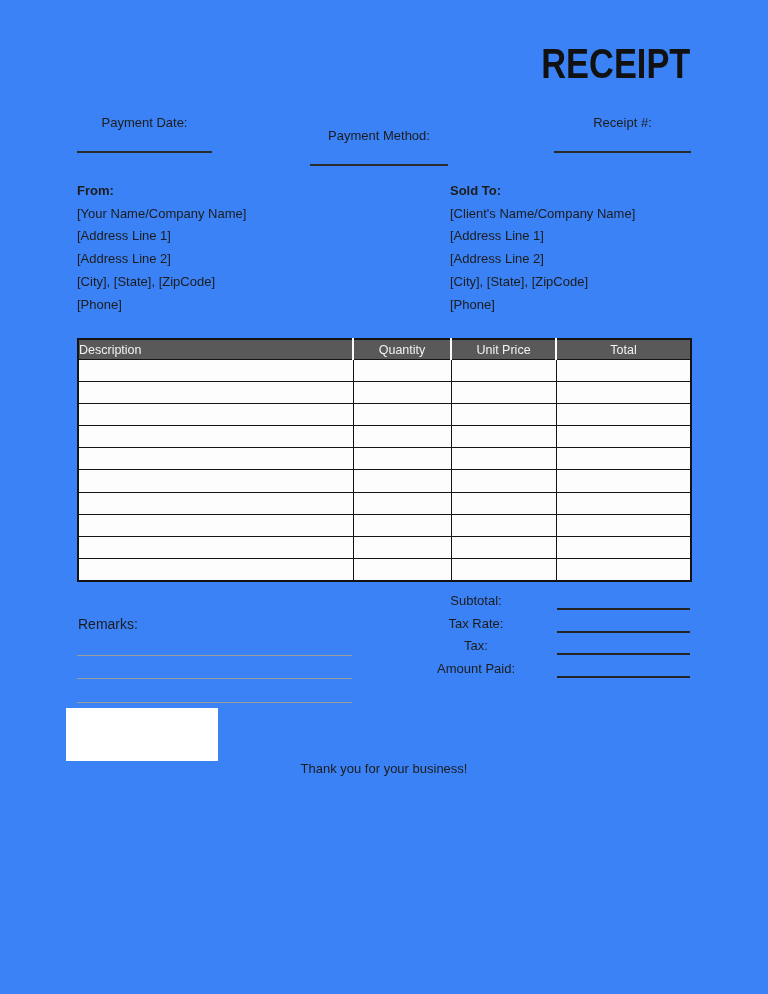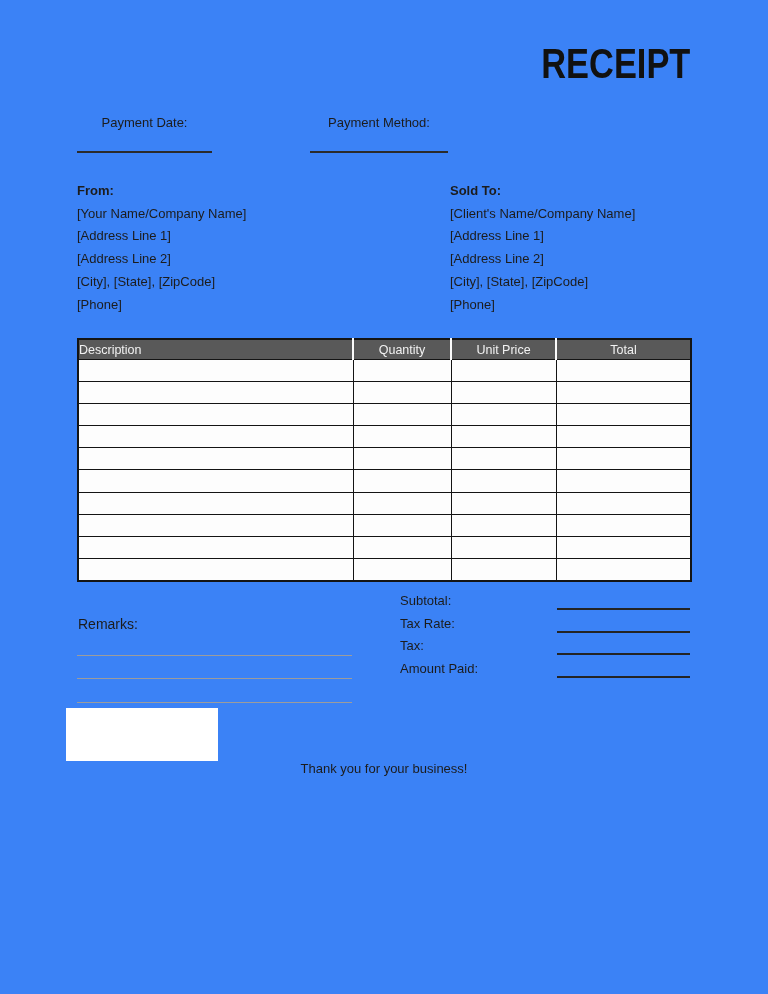--- a/index.html
+++ b/index.html
@@ -19,21 +19,21 @@
     font-size:43px;font-weight:700;line-height:46px;
     color:#111;
     transform:scaleX(0.80);transform-origin:100% 50%;
     white-space:nowrap;
   }
   
   .hfield{position:absolute;top:115px;font-size:13px;text-align:center;}
   .hfield .hlabel{display:block;line-height:16px;}
   .hfield .hline{display:block;height:0;margin-top:20px;border-bottom:2px solid #2b2b2b;}
   .hf-date{left:77px;width:135px;}
-  .hf-method{left:310px;width:138px;}
+  .hf-method{left:310px;width:138px;margin-top:13px;}
   .hf-receipt{left:554px;width:137px;}
   
   .party{position:absolute;top:180px;font-size:13px;line-height:22.7px;}
   .party-from{left:77px;}
   .party-sold{left:450px;}
   .party .heading{font-weight:700;}
   
   table.items{
     position:absolute;left:77px;top:338px;
     width:613px;border-collapse:collapse;table-layout:fixed;
@@ -43,21 +43,21 @@
     background:#595959;color:#f2f2f2;
     font-weight:400;font-size:12.5px;
     height:19px;padding:0;text-align:center;
   }
   table.items th.col-desc{text-align:left;}
   table.items th + th{border-left:2px solid #fbfbfb;}
   table.items td{border:1.6px solid #141414;height:21.1px;padding:0;background:#fdfdfd;}
   
   .totals{position:absolute;left:400px;top:588px;width:290px;font-size:13px;}
   .trow{display:flex;align-items:flex-end;height:22.4px;}
-  .tlabel{width:152px;text-align:left;padding-right:5px;line-height:16px;margin-bottom:1px;white-space:nowrap;}
+  .tlabel{width:152px;text-align:center;padding-right:5px;line-height:16px;margin-bottom:1px;white-space:nowrap;}
   .tline{flex:1;border-bottom:2px solid #242424;align-self:flex-end;height:100%;}
   
   .remarks-label{position:absolute;left:78px;top:616px;font-size:14px;}
   .remark-lines{position:absolute;left:77px;top:632px;width:275px;}
   .remark-line{height:22.7px;border-bottom:1px solid #9c9c9c;}
   
   .logo-box{position:absolute;left:66px;top:708px;width:152px;height:53px;background:#ffffff;}
   .thanks{position:absolute;left:0;right:0;top:761px;text-align:center;font-size:13px;}
 </style>
 </head>
@@ -66,20 +66,24 @@
 <div class="page">
 
   <div class="title">RECEIPT</div>
 
   <div class="hfield hf-date">
     <span class="hlabel">Payment Date:</span>
     <span class="hline"></span>
   </div>
   <div class="hfield hf-method">
     <span class="hlabel">Payment Method:</span>
+    <span class="hline"></span>
+  </div>
+  <div class="hfield hf-receipt">
+    <span class="hlabel">Receipt #:</span>
     <span class="hline"></span>
   </div>
 
   <div class="party party-from">
     <div class="heading">From:</div>
     <div>[Your Name/Company Name]</div>
     <div>[Address Line 1]</div>
     <div>[Address Line 2]</div>
     <div>[City], [State], [ZipCode]</div>
     <div>[Phone]</div>

